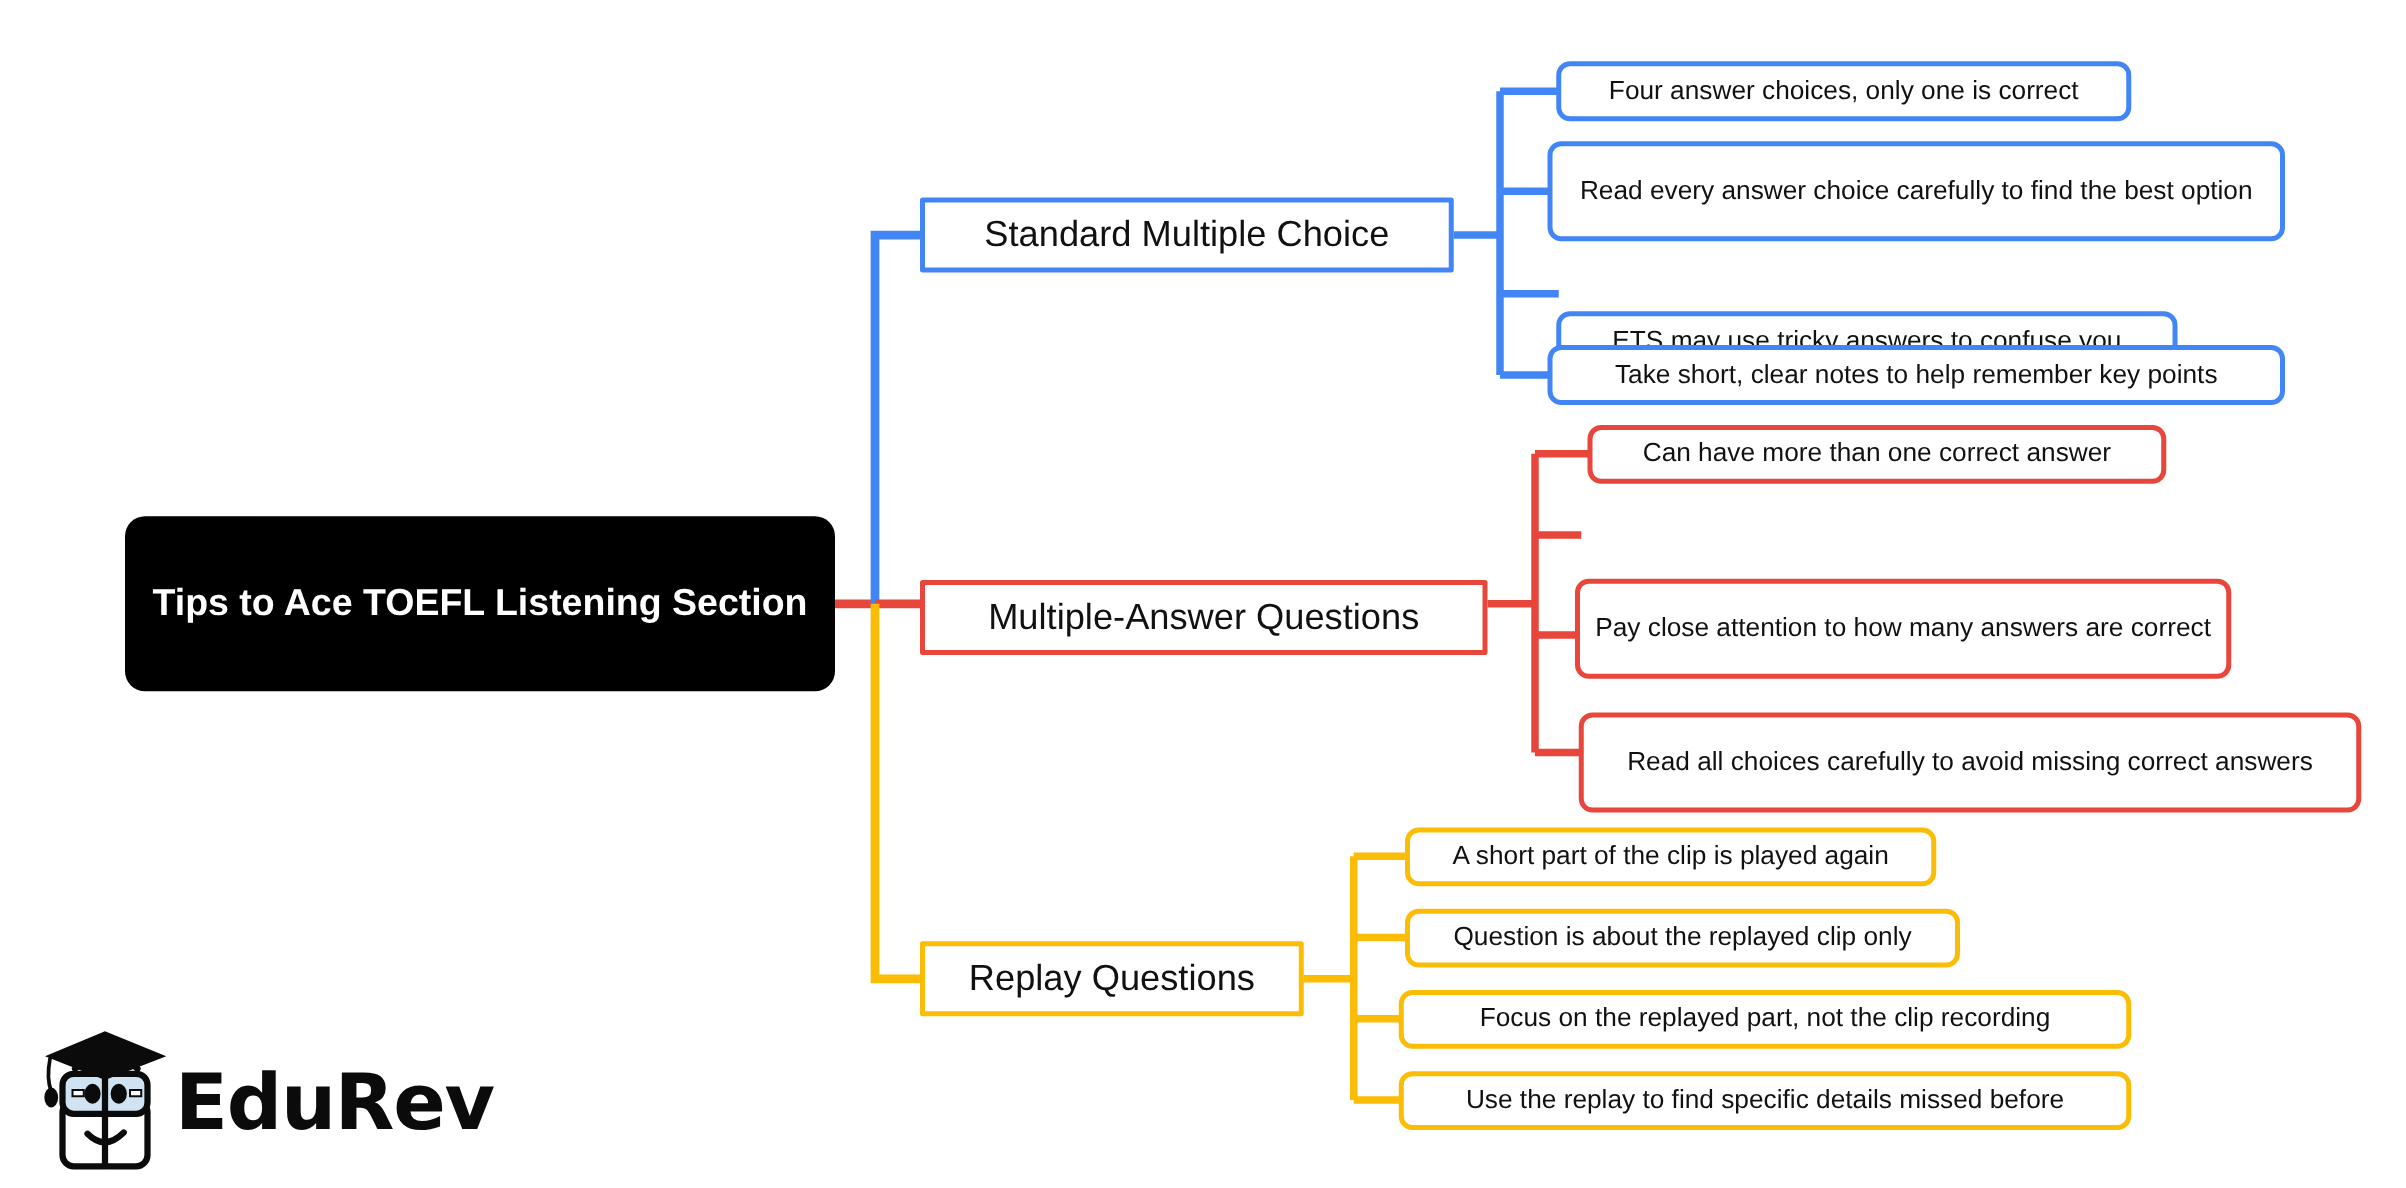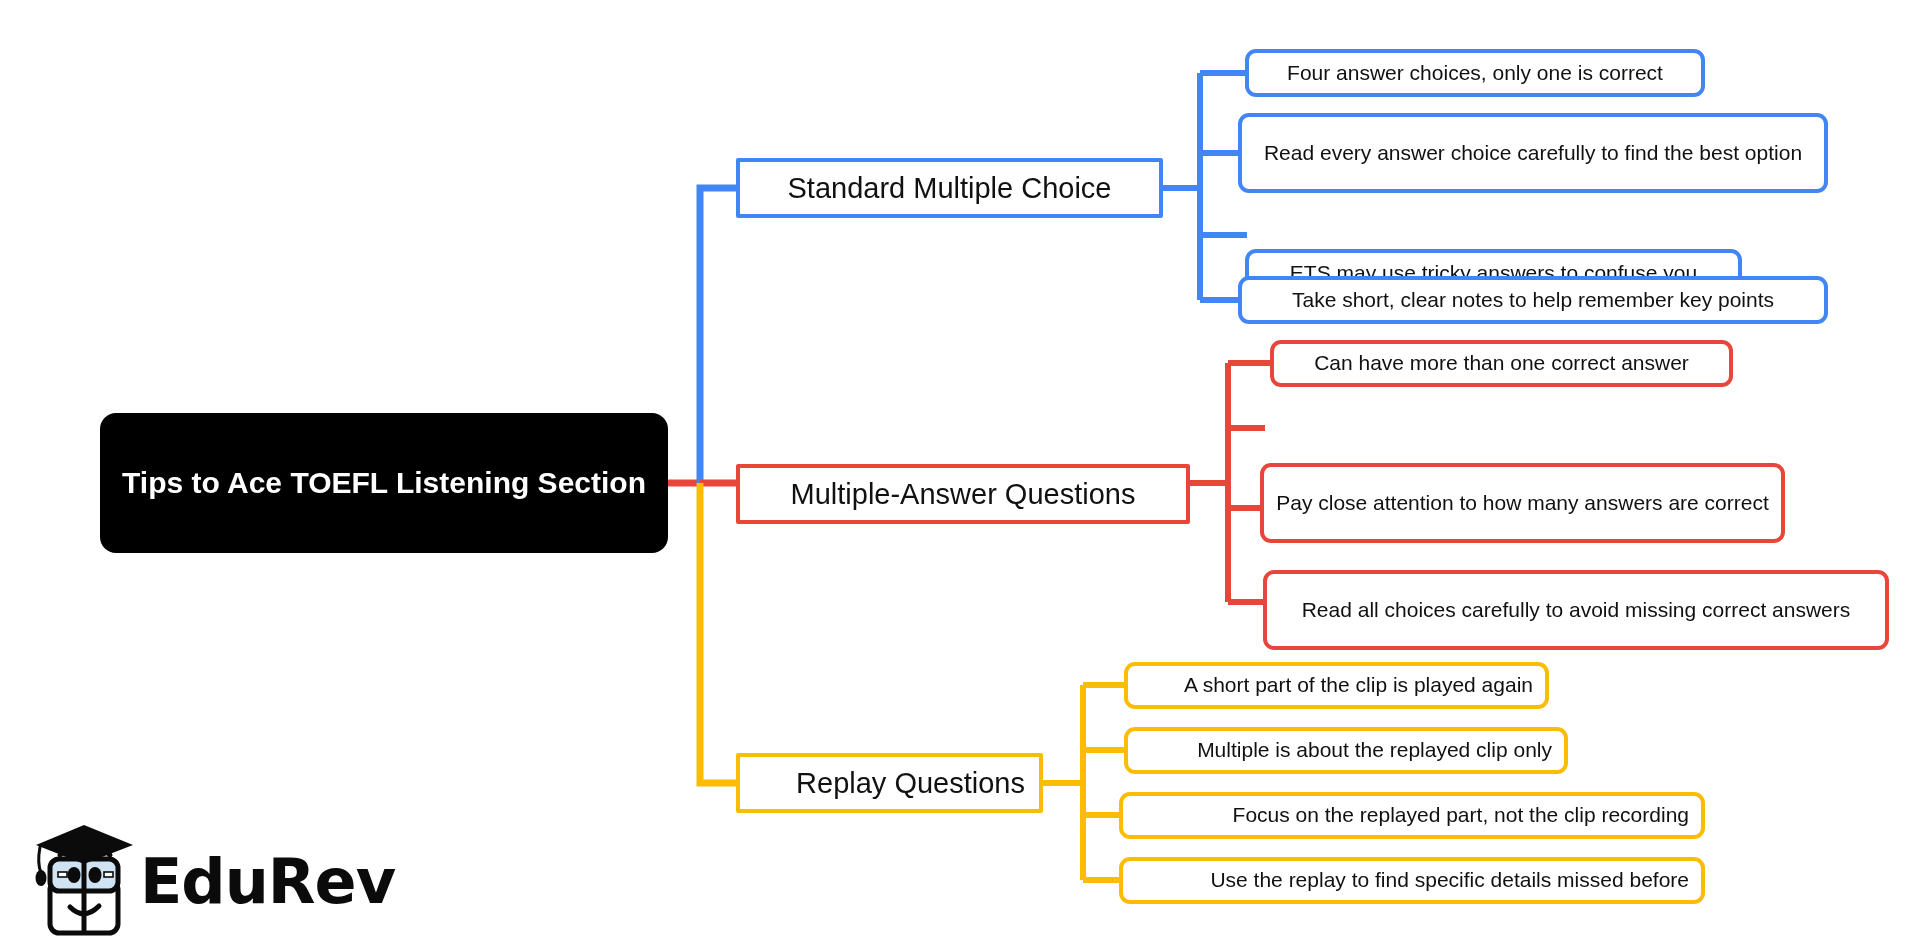--- a/index.html
+++ b/index.html
@@ -64,21 +64,21 @@
   .leaf {
     border-style: solid;
     border-width: 4px;
     border-radius: 11px;
     font-size: 21px;
     padding: 0 12px;
   }
 
   .c-blue   { border-color: #4285F4; }
   .c-red    { border-color: #E8463A; }
-  .c-yellow { border-color: #FBBC05; justify-content: flex-end; }
+  .c-yellow { border-color: #FBBC05; }
 
   
   #logo {
     position: absolute;
     left: 28px;
     top: 822px;
     width: 350px;
     height: 120px;
     z-index: 6;
     display: flex;
@@ -175,21 +175,21 @@
 
   <div class="node branch c-yellow" style="left:736px; top:753px; width:307px; height:60px;">
     <span>Replay Questions</span>
   </div>
 
   <div class="node leaf c-yellow" style="left:1124px; top:662px; width:425px; height:47px;">
     <span>A short part of the clip is played again</span>
   </div>
 
   <div class="node leaf c-yellow" style="left:1124px; top:727px; width:444px; height:47px;">
-    <span>Multiple is about the replayed clip only</span>
+    <span>Question is about the replayed clip only</span>
   </div>
 
   <div class="node leaf c-yellow" style="left:1119px; top:792px; width:586px; height:47px;">
     <span>Focus on the replayed part, not the clip recording</span>
   </div>
 
   <div class="node leaf c-yellow" style="left:1119px; top:857px; width:586px; height:47px;">
     <span>Use the replay to find specific details missed before</span>
   </div>
 

